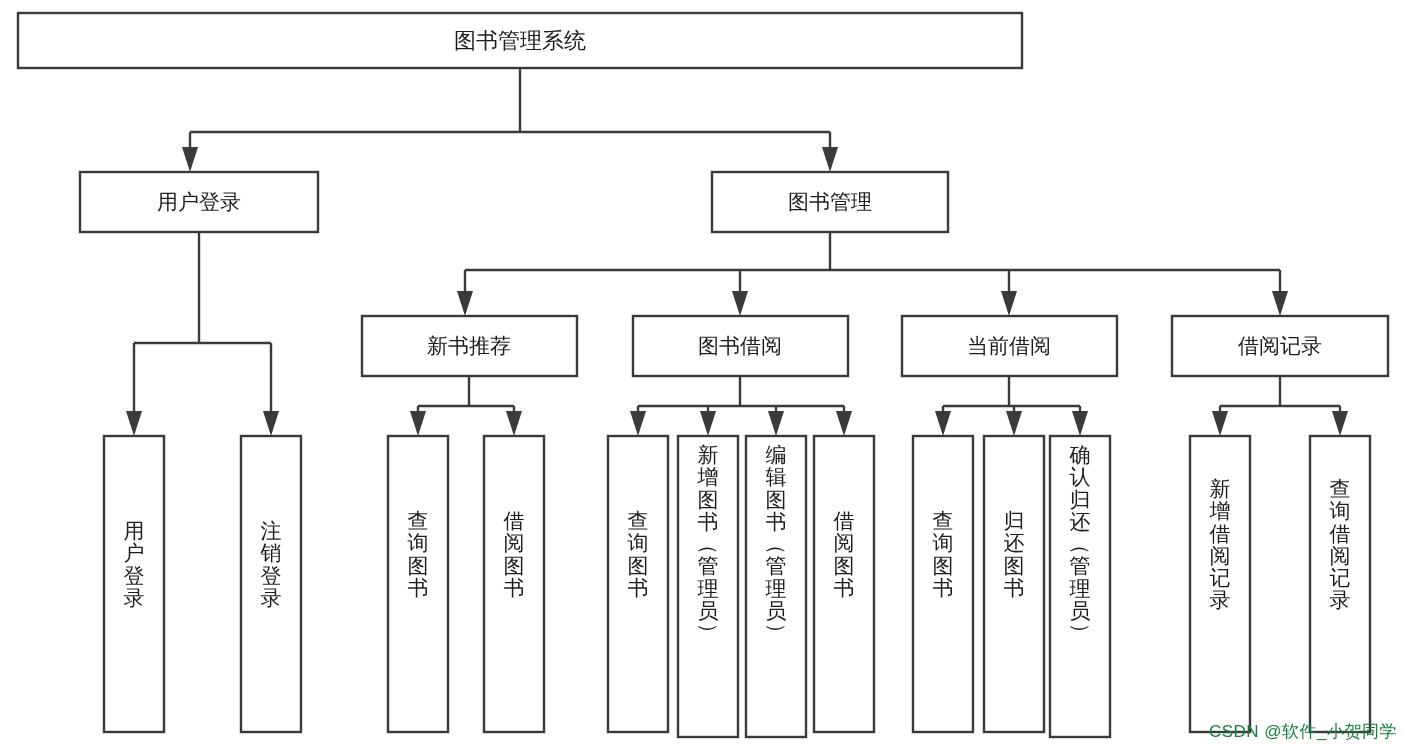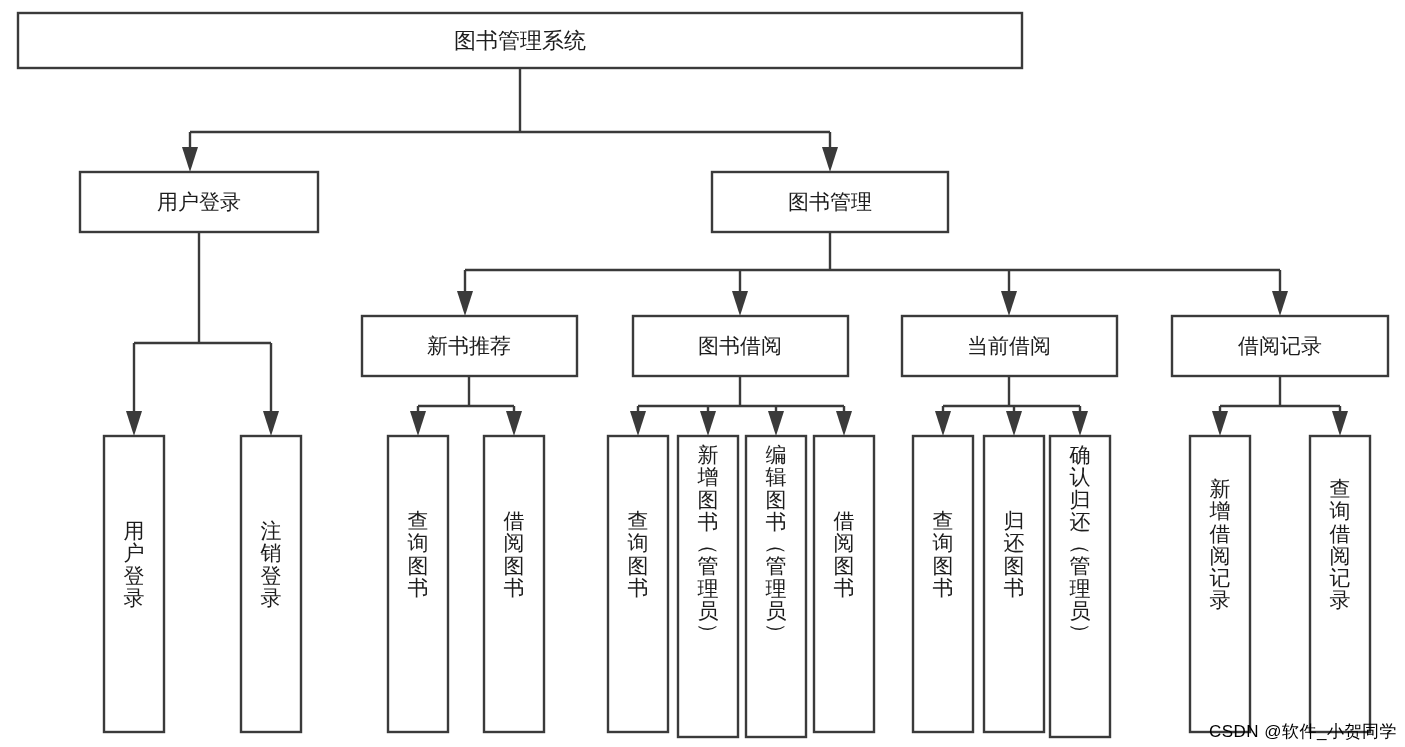--- a/index.html
+++ b/index.html
@@ -69,21 +69,21 @@
   .vlabel span {
     display: block;
     height: 1.06em;
   }
   .watermark {
     position: absolute;
     right: 8px;
     bottom: 4px;
     font-family: "Liberation Sans", "DejaVu Sans", sans-serif;
     font-size: 17px;
-    color: #000000;
+    color: #15803d;
     letter-spacing: 0.5px;
     user-select: none;
   }
 </style>
 </head>
 <body>
 
 <div id="diagram-root">
 
   <svg class="diagram-canvas" viewBox="0 0 1405 747">

